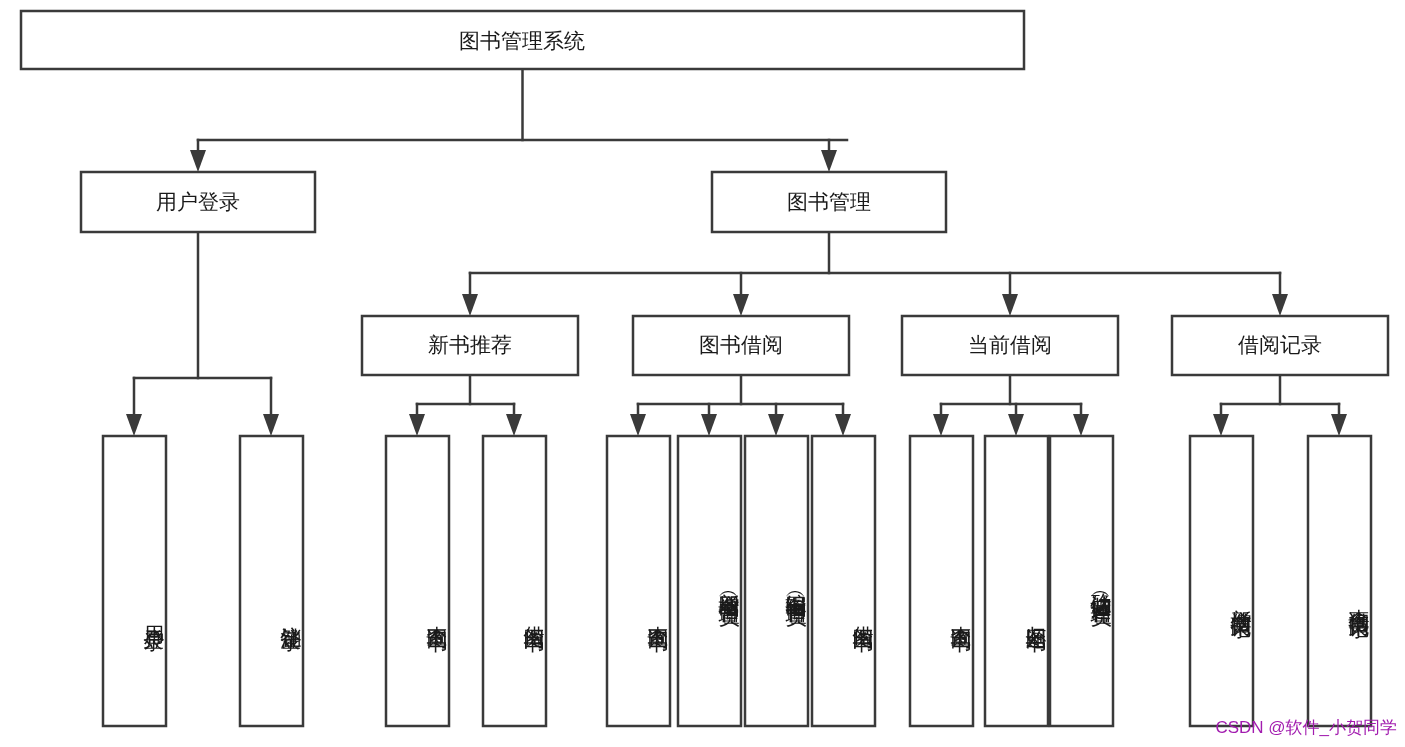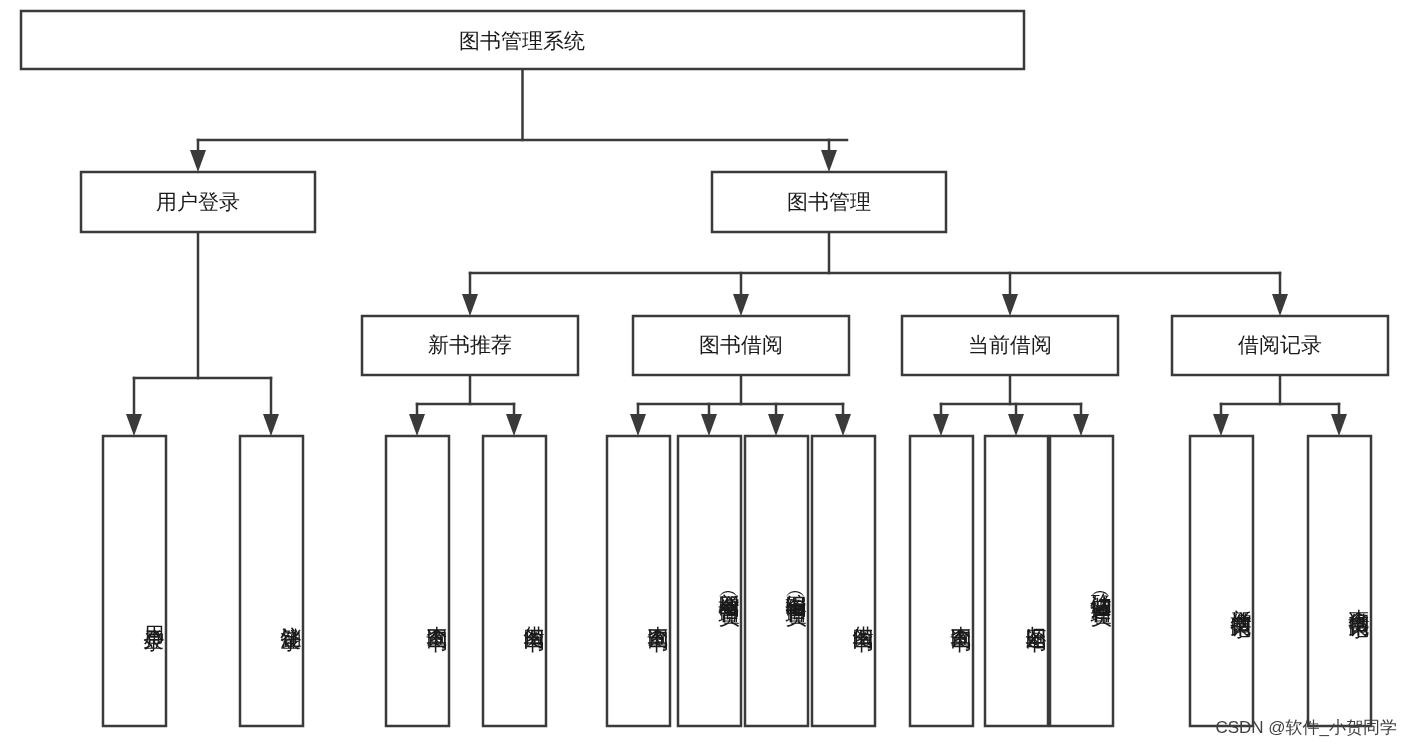--- a/index.html
+++ b/index.html
@@ -63,21 +63,21 @@
     justify-content: center;
     white-space: nowrap;
     pointer-events: none;
   }
   .watermark {
     position: absolute;
     right: 8px;
     bottom: 8px;
     font-family: "Liberation Sans", "DejaVu Sans", sans-serif;
     font-size: 17px;
-    color: #404040;
+    color: #a21caf;
     white-space: nowrap;
   }
 </style>
 </head>
 <body>
 
 <div id="diagram-root">
 
   <svg class="diagram-canvas" viewBox="0 0 1405 747">
 

